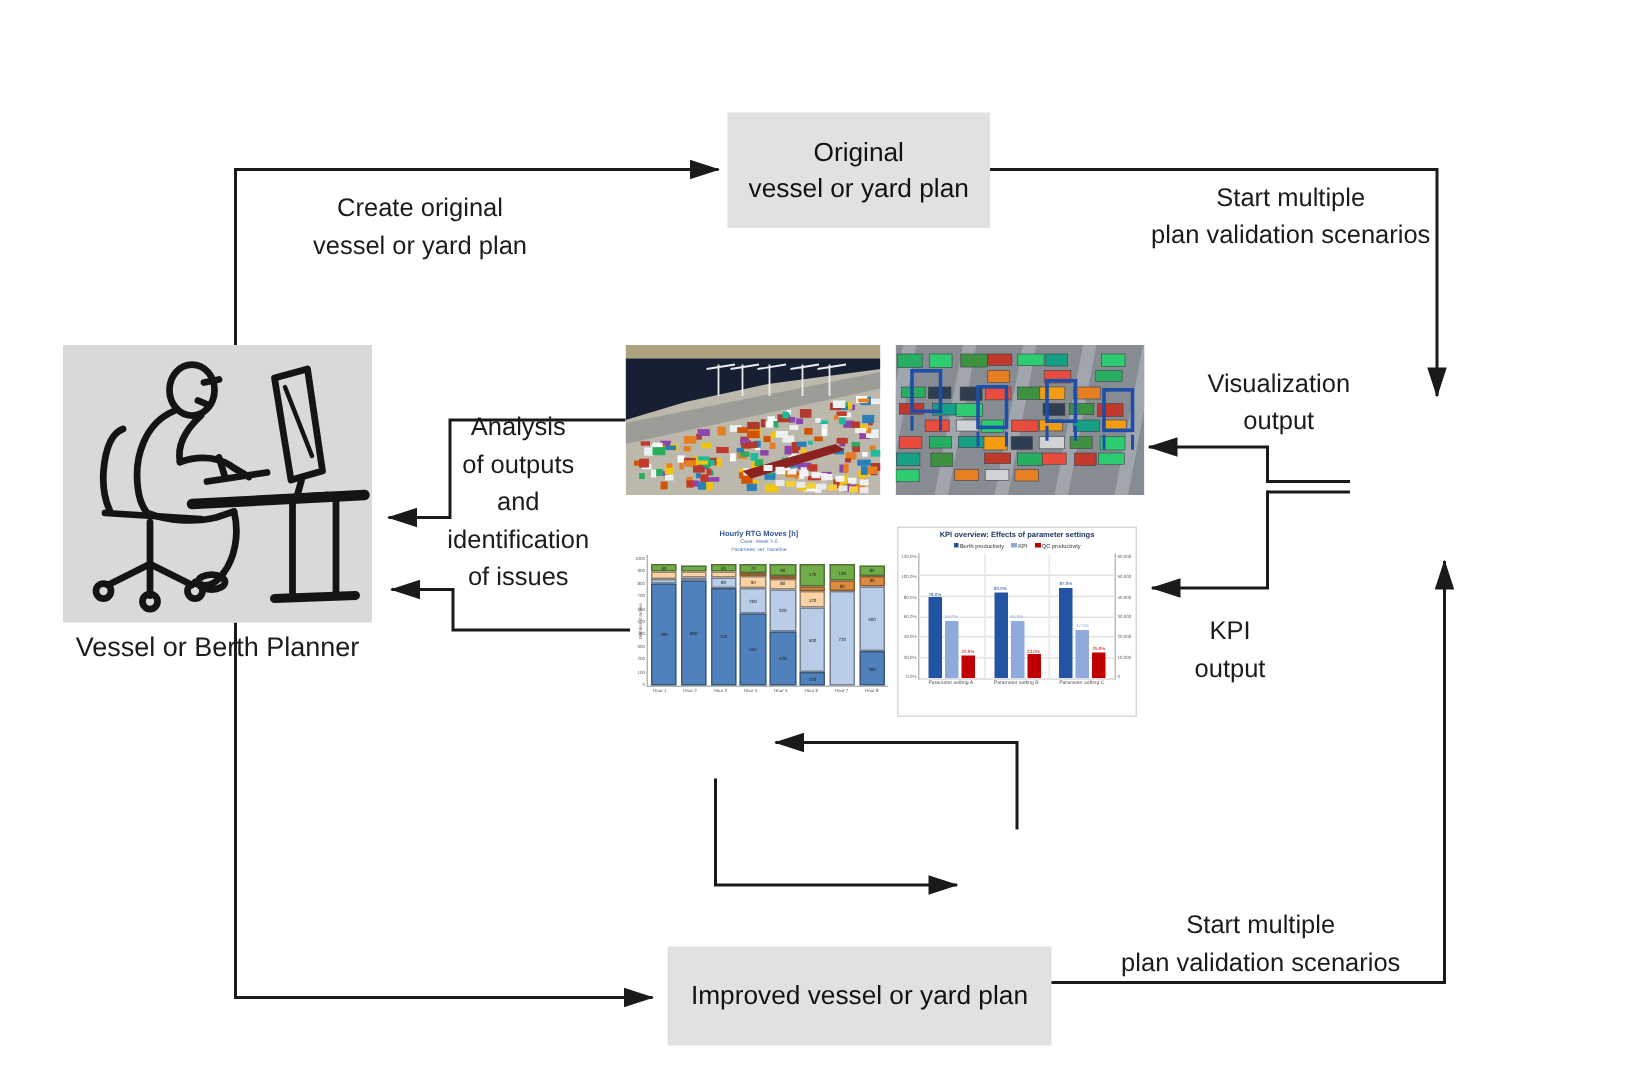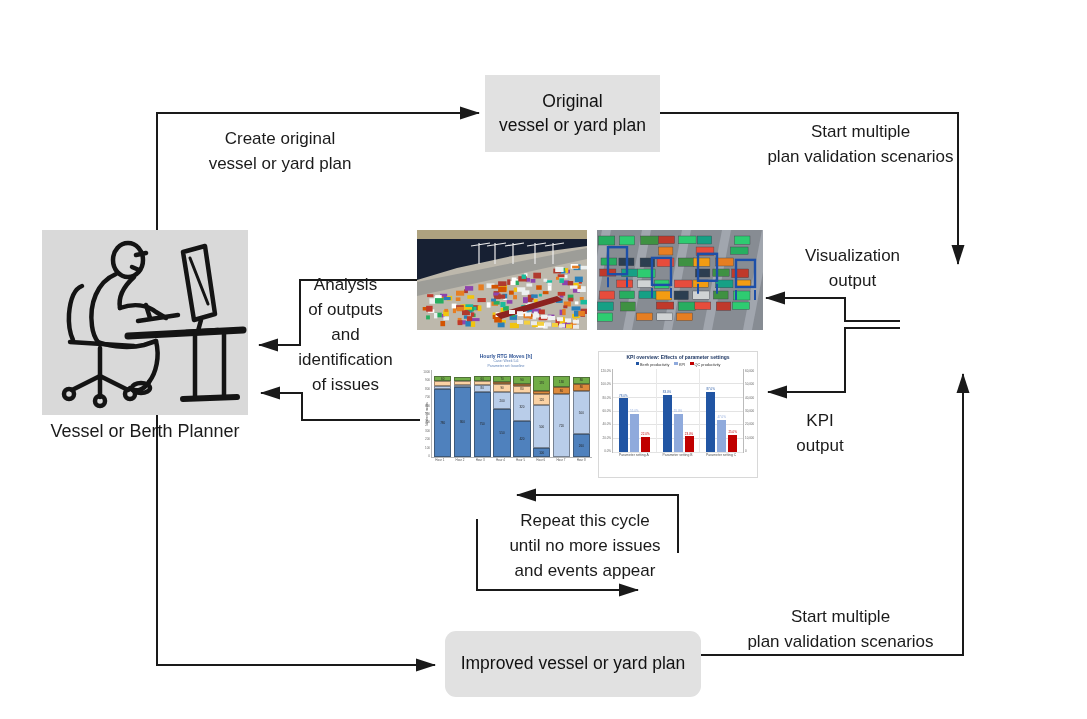--- a/index.html
+++ b/index.html
@@ -4,21 +4,21 @@
 <style>
   html,body{margin:0;padding:0;background:#fff;}
   .stage{position:relative;width:1087px;height:719px;background:#fff;overflow:hidden;
          font-family:"Liberation Sans",sans-serif;color:#1b1b1b;}
   .page-title{position:absolute;left:360px;top:14px;width:320px;text-align:center;
               font-family:"Liberation Serif",serif;font-style:italic;font-size:21px;color:#222;}
   .node{position:absolute;background:#e1e1e1;display:flex;align-items:center;justify-content:center;
         text-align:center;white-space:pre-line;color:#111;line-height:1.35;}
   .node-original{left:485px;top:75px;width:175px;height:77px;font-size:17.5px;}
   .node-run{left:900px;top:290px;width:146px;height:78px;font-size:18px;}
-  .node-improved{left:445px;top:631px;width:256px;height:66px;font-size:17.5px;border-radius:11px;}
+  .node-improved{left:445px;top:631px;width:256px;height:66px;font-size:17.5px;}
   .lbl{position:absolute;font-size:17px;line-height:25px;text-align:center;white-space:pre-line;color:#1b1b1b;}
   .lbl-create{left:170px;top:126px;width:220px;}
   .lbl-start-top{left:733px;top:119px;width:255px;}
   .lbl-viz{left:758px;top:243px;width:125px;margin-left:32px;}
   .lbl-kpi{left:772px;top:408px;width:96px;}
   .lbl-analysis{left:283px;top:272px;width:125px;text-align:center;}
   .lbl-repeat{left:470px;top:508px;width:230px;}
   .lbl-replan{left:172px;top:584px;width:246px;}
   .lbl-start-bottom{left:713px;top:604px;width:255px;}
   .lbl-planner{left:30px;top:419px;width:230px;font-size:18px;}
@@ -141,23 +141,20 @@
 plan validation scenarios</div>
   <div class="lbl lbl-viz">Visualization
 output</div>
   <div class="lbl lbl-kpi">KPI
 output</div>
   <div class="lbl lbl-analysis">Analysis
 of outputs
 and
 identification
 of issues</div>
-  <div class="lbl lbl-repeat">Repeat this cycle
-until no more issues
-and events appear</div>
   <div class="lbl lbl-start-bottom">Start multiple
 plan validation scenarios</div>
 
   <div class="media media-overview" id="img-overview" title="3D simulation visualization - container terminal overview"><svg width="170" height="100" viewBox="0 0 170 100">
         <rect width="170" height="100" fill="#bdb8ac"></rect>
         <rect width="170" height="9" fill="#aea27f"></rect>
         <polygon points="0,9 170,9 170,16 95,26 40,38 0,50" fill="#172033"></polygon>
         <polygon points="0,52 170,18 170,29 0,66" fill="#9d9d98"></polygon>
         <rect x="48.4" y="77.0" width="7.2" height="5.8" fill="#2980b9"></rect>
         <rect x="119.2" y="55.3" width="5.5" height="4.5" fill="#d35400"></rect>

